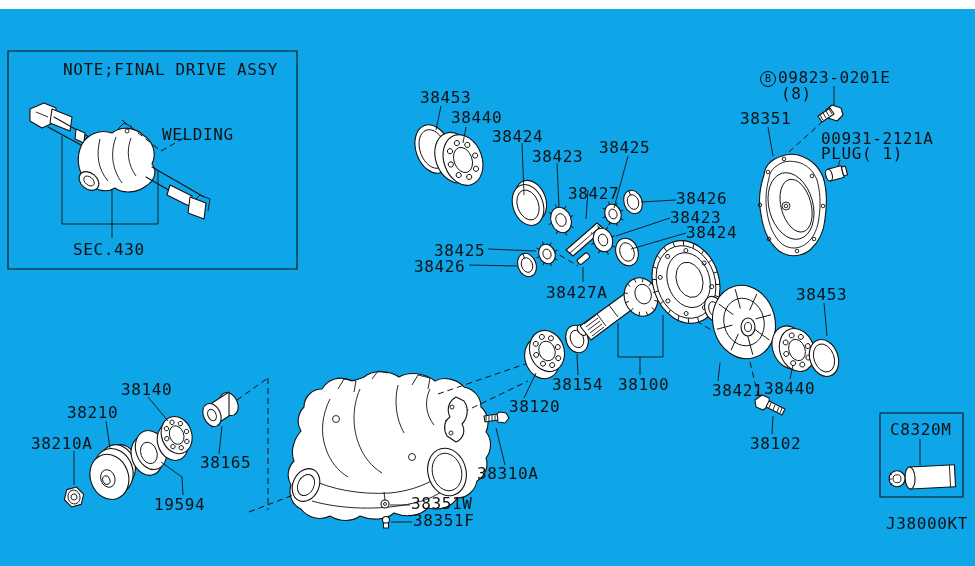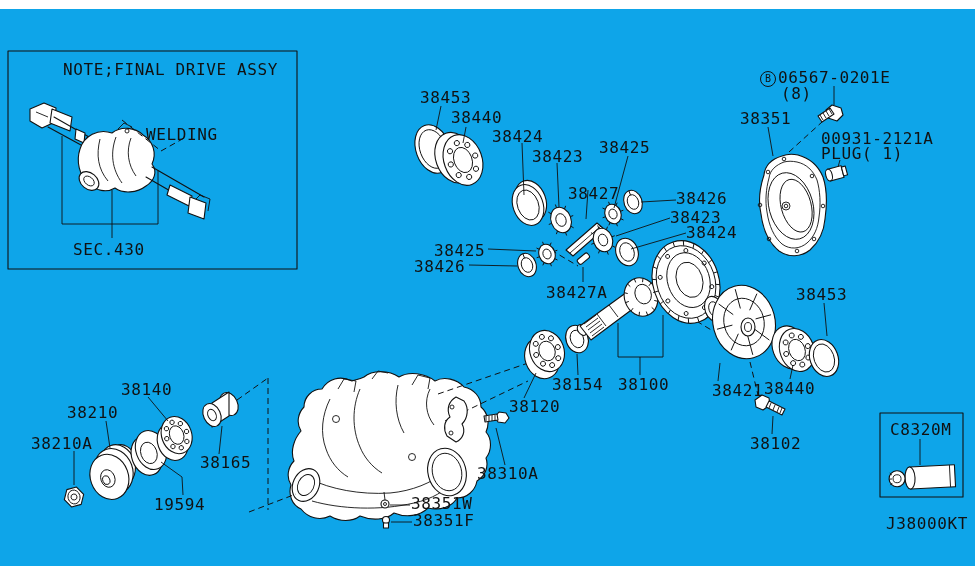--- a/index.html
+++ b/index.html
@@ -323,37 +323,37 @@
     M618,314 L618,348 M663,306 L663,348 M618,348 L663,348 M640,348 L640,366
     M720,354 L718,372 M536,364 L524,389
     M824,294 L827,327 M793,356 L790,370 M773,407 L772,425
     M148,388 L168,412 M106,412 L110,439 M74,442 L74,476
     M222,417 L219,445 M161,453 L182,468 L183,486
     M496,419 L505,456 M390,496 L410,496 M391,513 L412,513 M384,483 L385,491
     M920,430 L920,456"></path>
 </svg>
 
 <div class="lbl" style="left:63px;top:52px">NOTE;FINAL DRIVE ASSY</div>
-<div class="lbl" style="left:146px;top:117px">WELDING</div>
+<div class="lbl" style="left:162px;top:117px">WELDING</div>
 <div class="lbl" style="left:73px;top:232px">SEC.430</div>
 
 <div class="lbl" style="left:420px;top:80px">38453</div>
 <div class="lbl" style="left:451px;top:100px">38440</div>
 <div class="lbl" style="left:492px;top:119px">38424</div>
 <div class="lbl" style="left:532px;top:139px">38423</div>
 <div class="lbl" style="left:599px;top:130px">38425</div>
 <div class="lbl" style="left:568px;top:176px">38427</div>
 <div class="lbl" style="left:676px;top:181px">38426</div>
 <div class="lbl" style="left:670px;top:200px">38423</div>
 <div class="lbl" style="left:686px;top:215px">38424</div>
 <div class="lbl" style="left:434px;top:233px">38425</div>
 <div class="lbl" style="left:414px;top:249px">38426</div>
 <div class="lbl" style="left:546px;top:275px">38427A</div>
 
-<div class="lbl" style="left:760px;top:60px"><span class="circle-b">B</span><span>06567-0201E</span></div>
+<div class="lbl" style="left:760px;top:60px"><span class="circle-b">B</span><span>09823-0201E</span></div>
 <div class="lbl" style="left:781px;top:76px">(8)</div>
 <div class="lbl" style="left:740px;top:101px">38351</div>
 <div class="lbl" style="left:821px;top:121px">00931-2121A</div>
 <div class="lbl" style="left:821px;top:136px">PLUG( 1)</div>
 
 <div class="lbl" style="left:796px;top:277px">38453</div>
 <div class="lbl" style="left:764px;top:371px">38440</div>
 <div class="lbl" style="left:750px;top:426px">38102</div>
 <div class="lbl" style="left:712px;top:373px">38421</div>
 <div class="lbl" style="left:618px;top:367px">38100</div>

